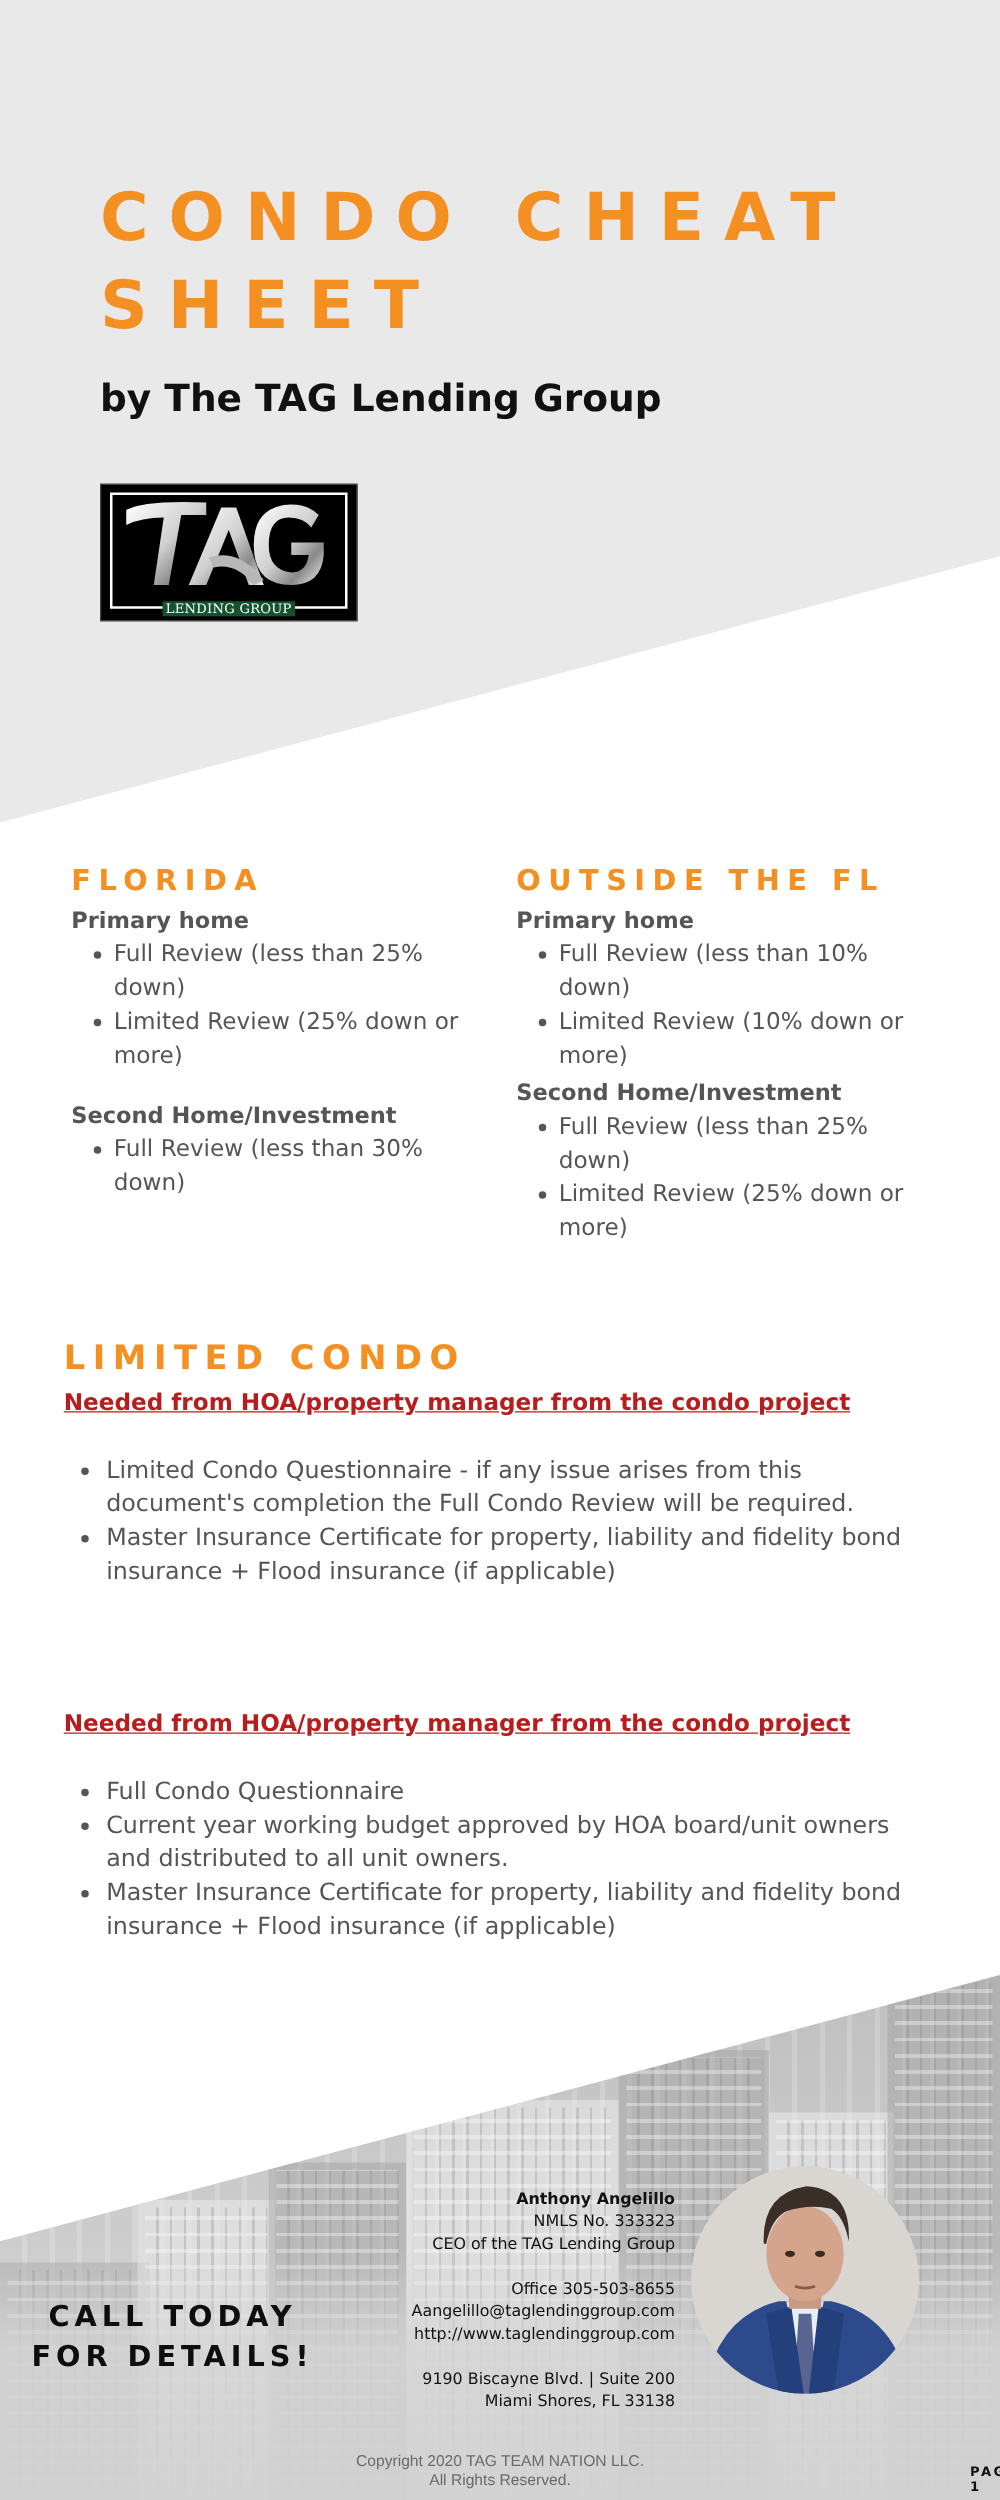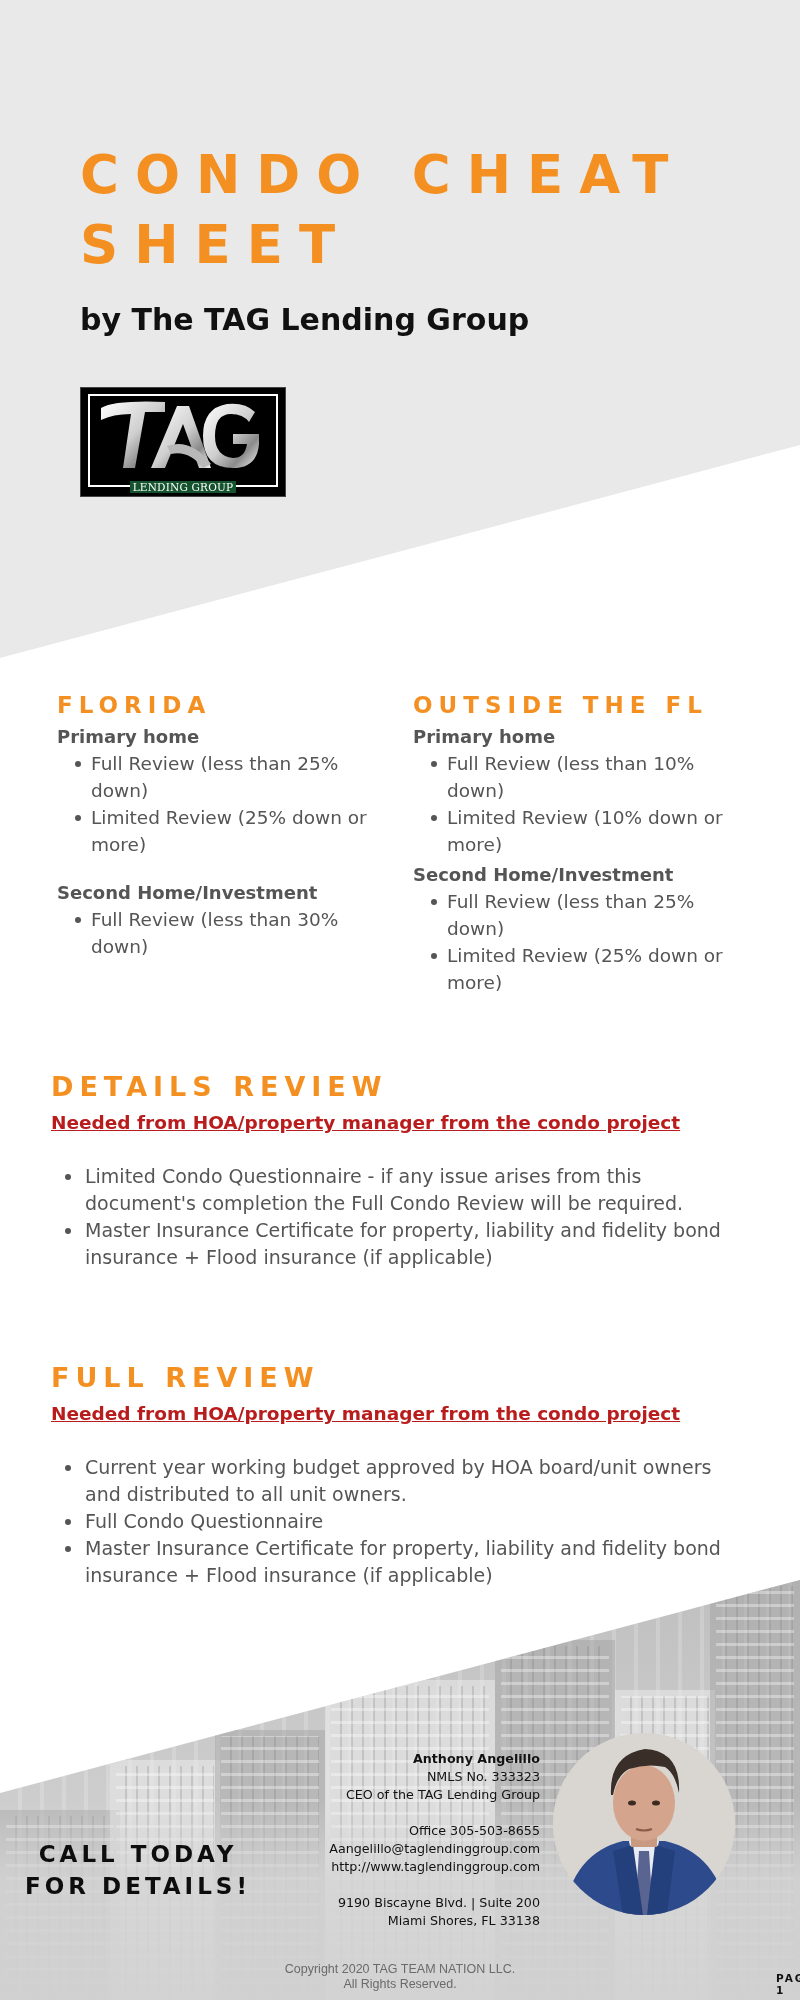--- a/index.html
+++ b/index.html
@@ -176,34 +176,33 @@
     <li>Limited Review (10% down or more)</li>
   </ul>
   <div class="sub-head">Second Home/Investment</div>
   <ul class="bul">
     <li>Full Review (less than 25% down)</li>
     <li>Limited Review (25% down or more)</li>
   </ul>
 </section>
 
 <section class="wide" style="top:1070px;">
-  <h2 class="sec-head">DETAILS REVIEW</h2>
+  <h2 class="sec-head">LIMITED CONDO</h2>
   <div class="need">Needed from HOA/property manager from the condo project</div>
   <ul class="bul">
     <li>Limited Condo Questionnaire - if any issue arises from this document's completion the Full Condo Review will be required.</li>
     <li>Master Insurance Certificate for property, liability and fidelity bond insurance + Flood insurance (if applicable)</li>
   </ul>
 </section>
 
 <section class="wide" style="top:1361px;">
-  <h2 class="sec-head">FULL REVIEW</h2>
   <div class="need">Needed from HOA/property manager from the condo project</div>
   <ul class="bul">
+    <li>Full Condo Questionnaire</li>
     <li>Current year working budget approved by HOA board/unit owners and distributed to all unit owners.</li>
-    <li>Full Condo Questionnaire</li>
     <li>Master Insurance Certificate for property, liability and fidelity bond insurance + Flood insurance (if applicable)</li>
   </ul>
 </section>
 
 <div class="contact">
   <div class="name">Anthony Angelillo</div>
   <div>NMLS No. 333323</div>
   <div>CEO of the TAG Lending Group</div>
   <div class="spacer"></div>
   <div>Office 305-503-8655</div>

